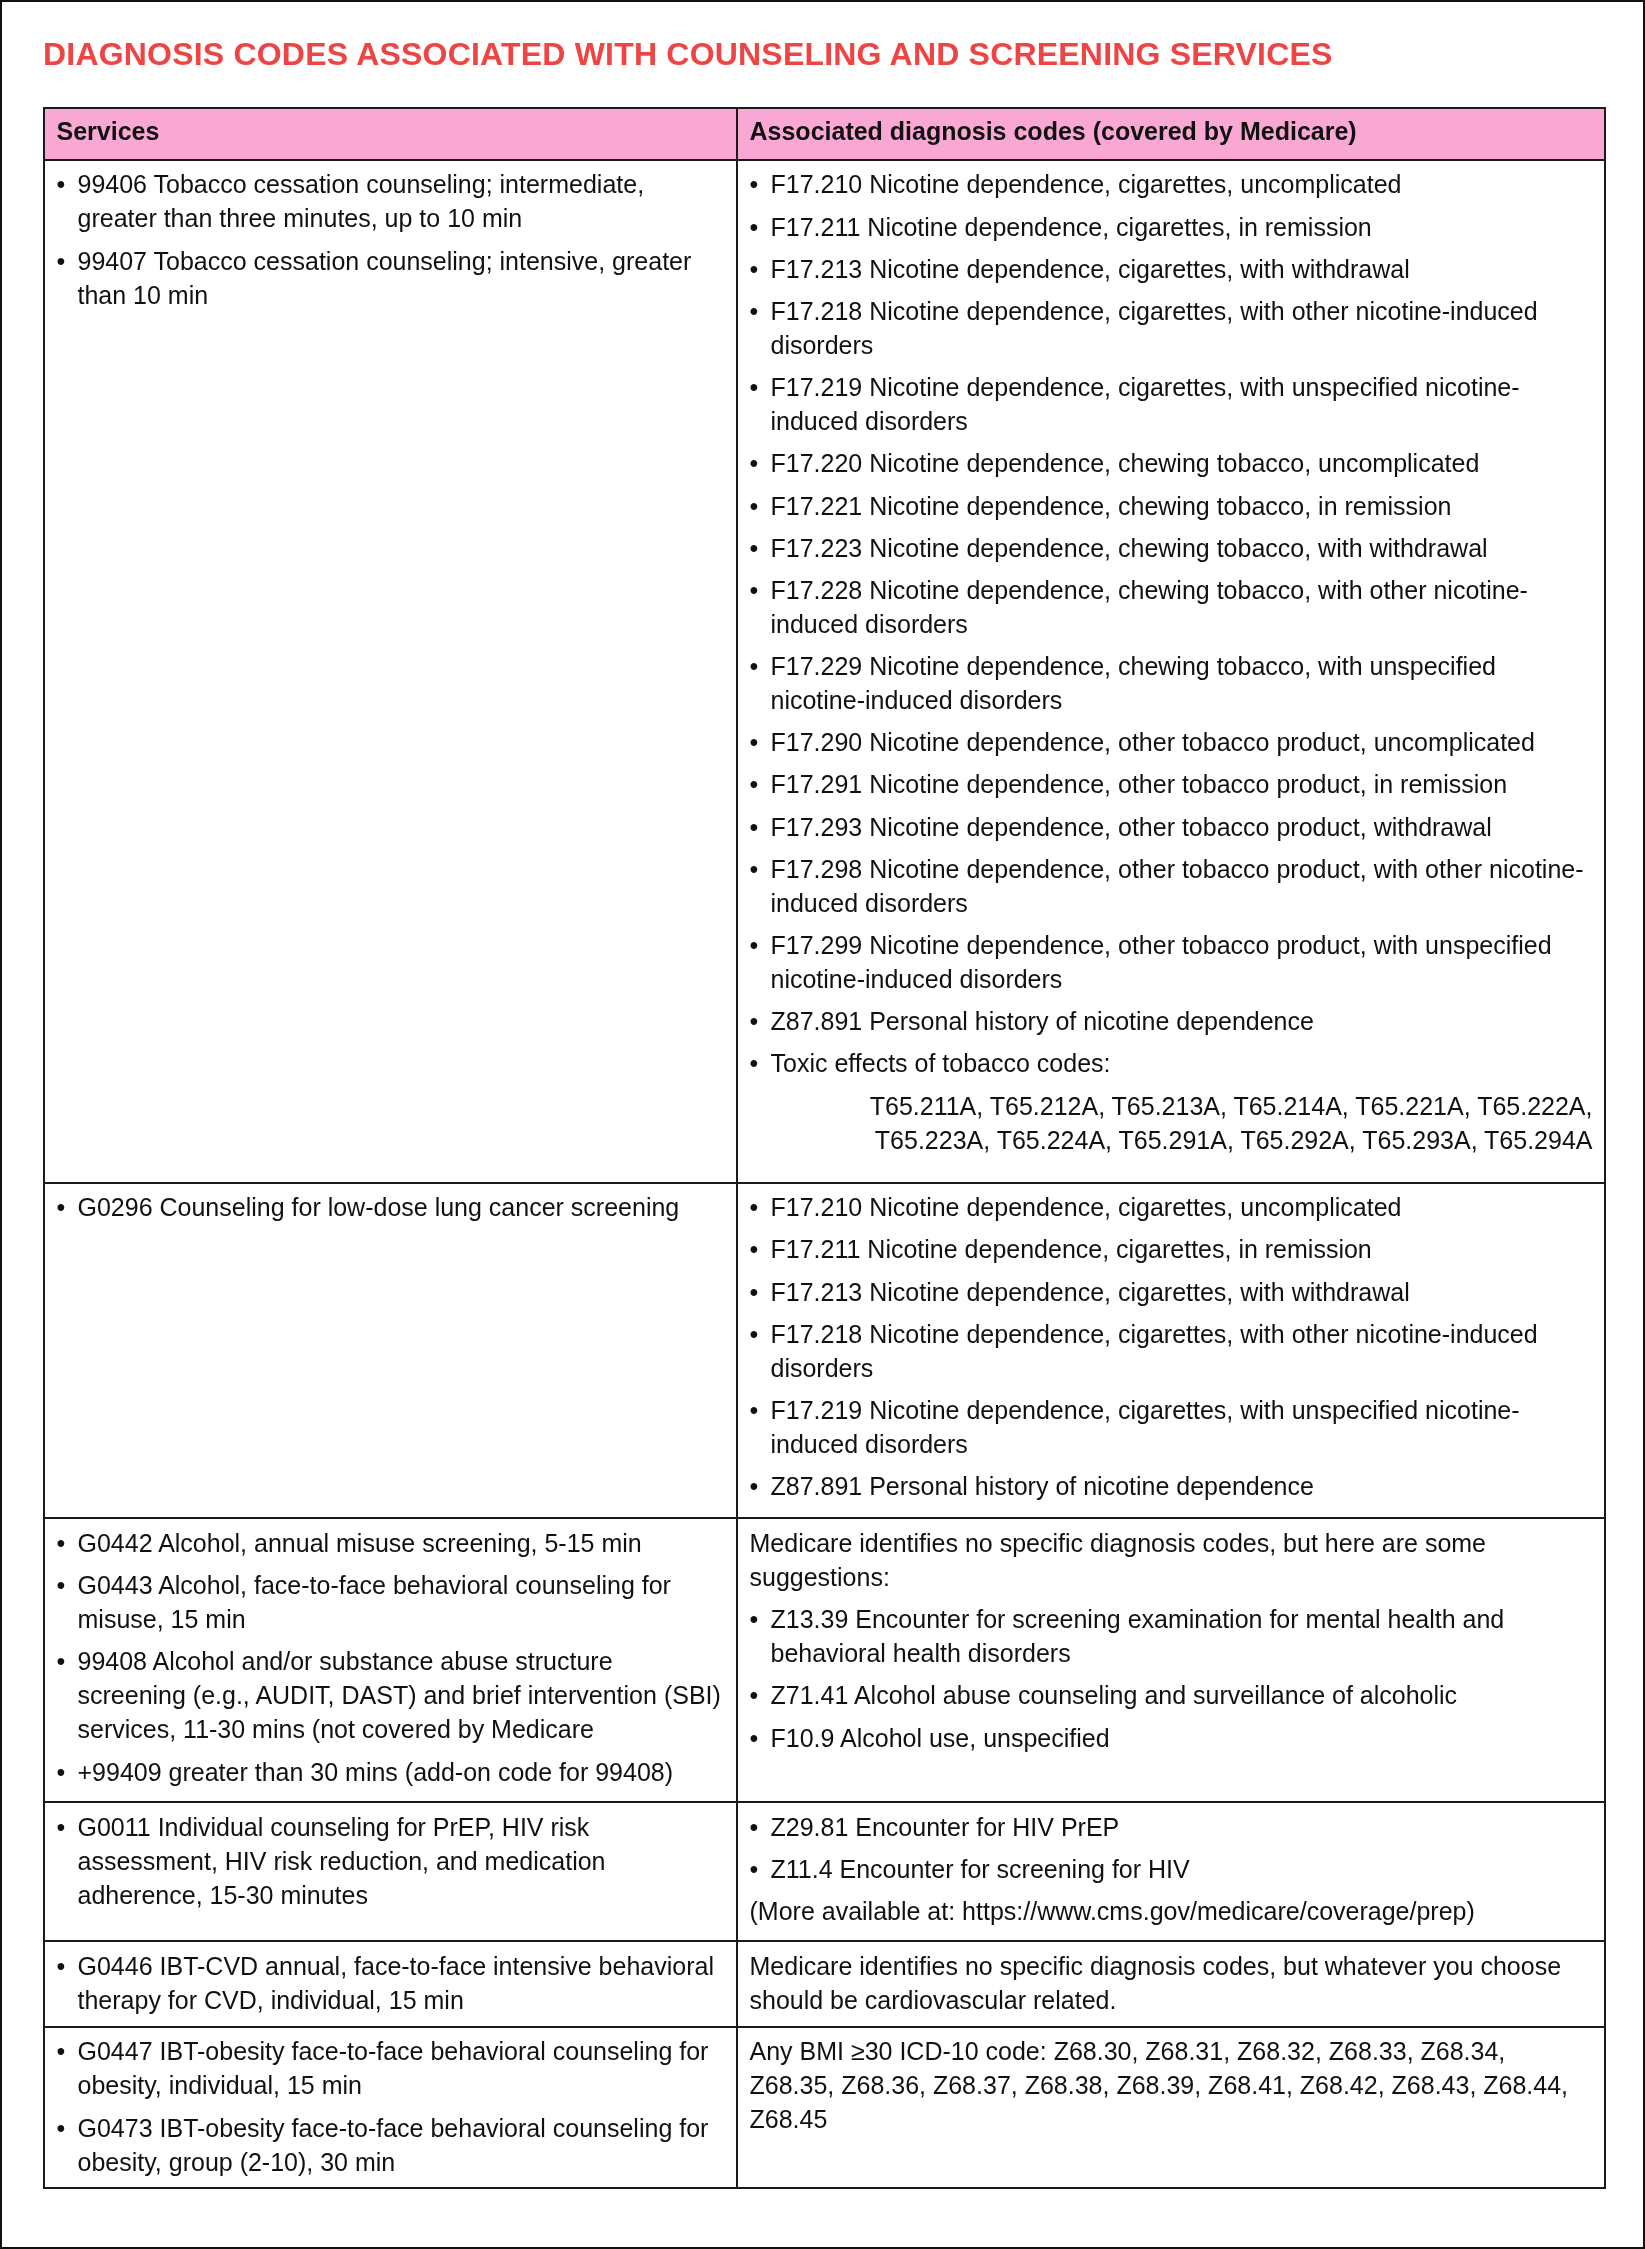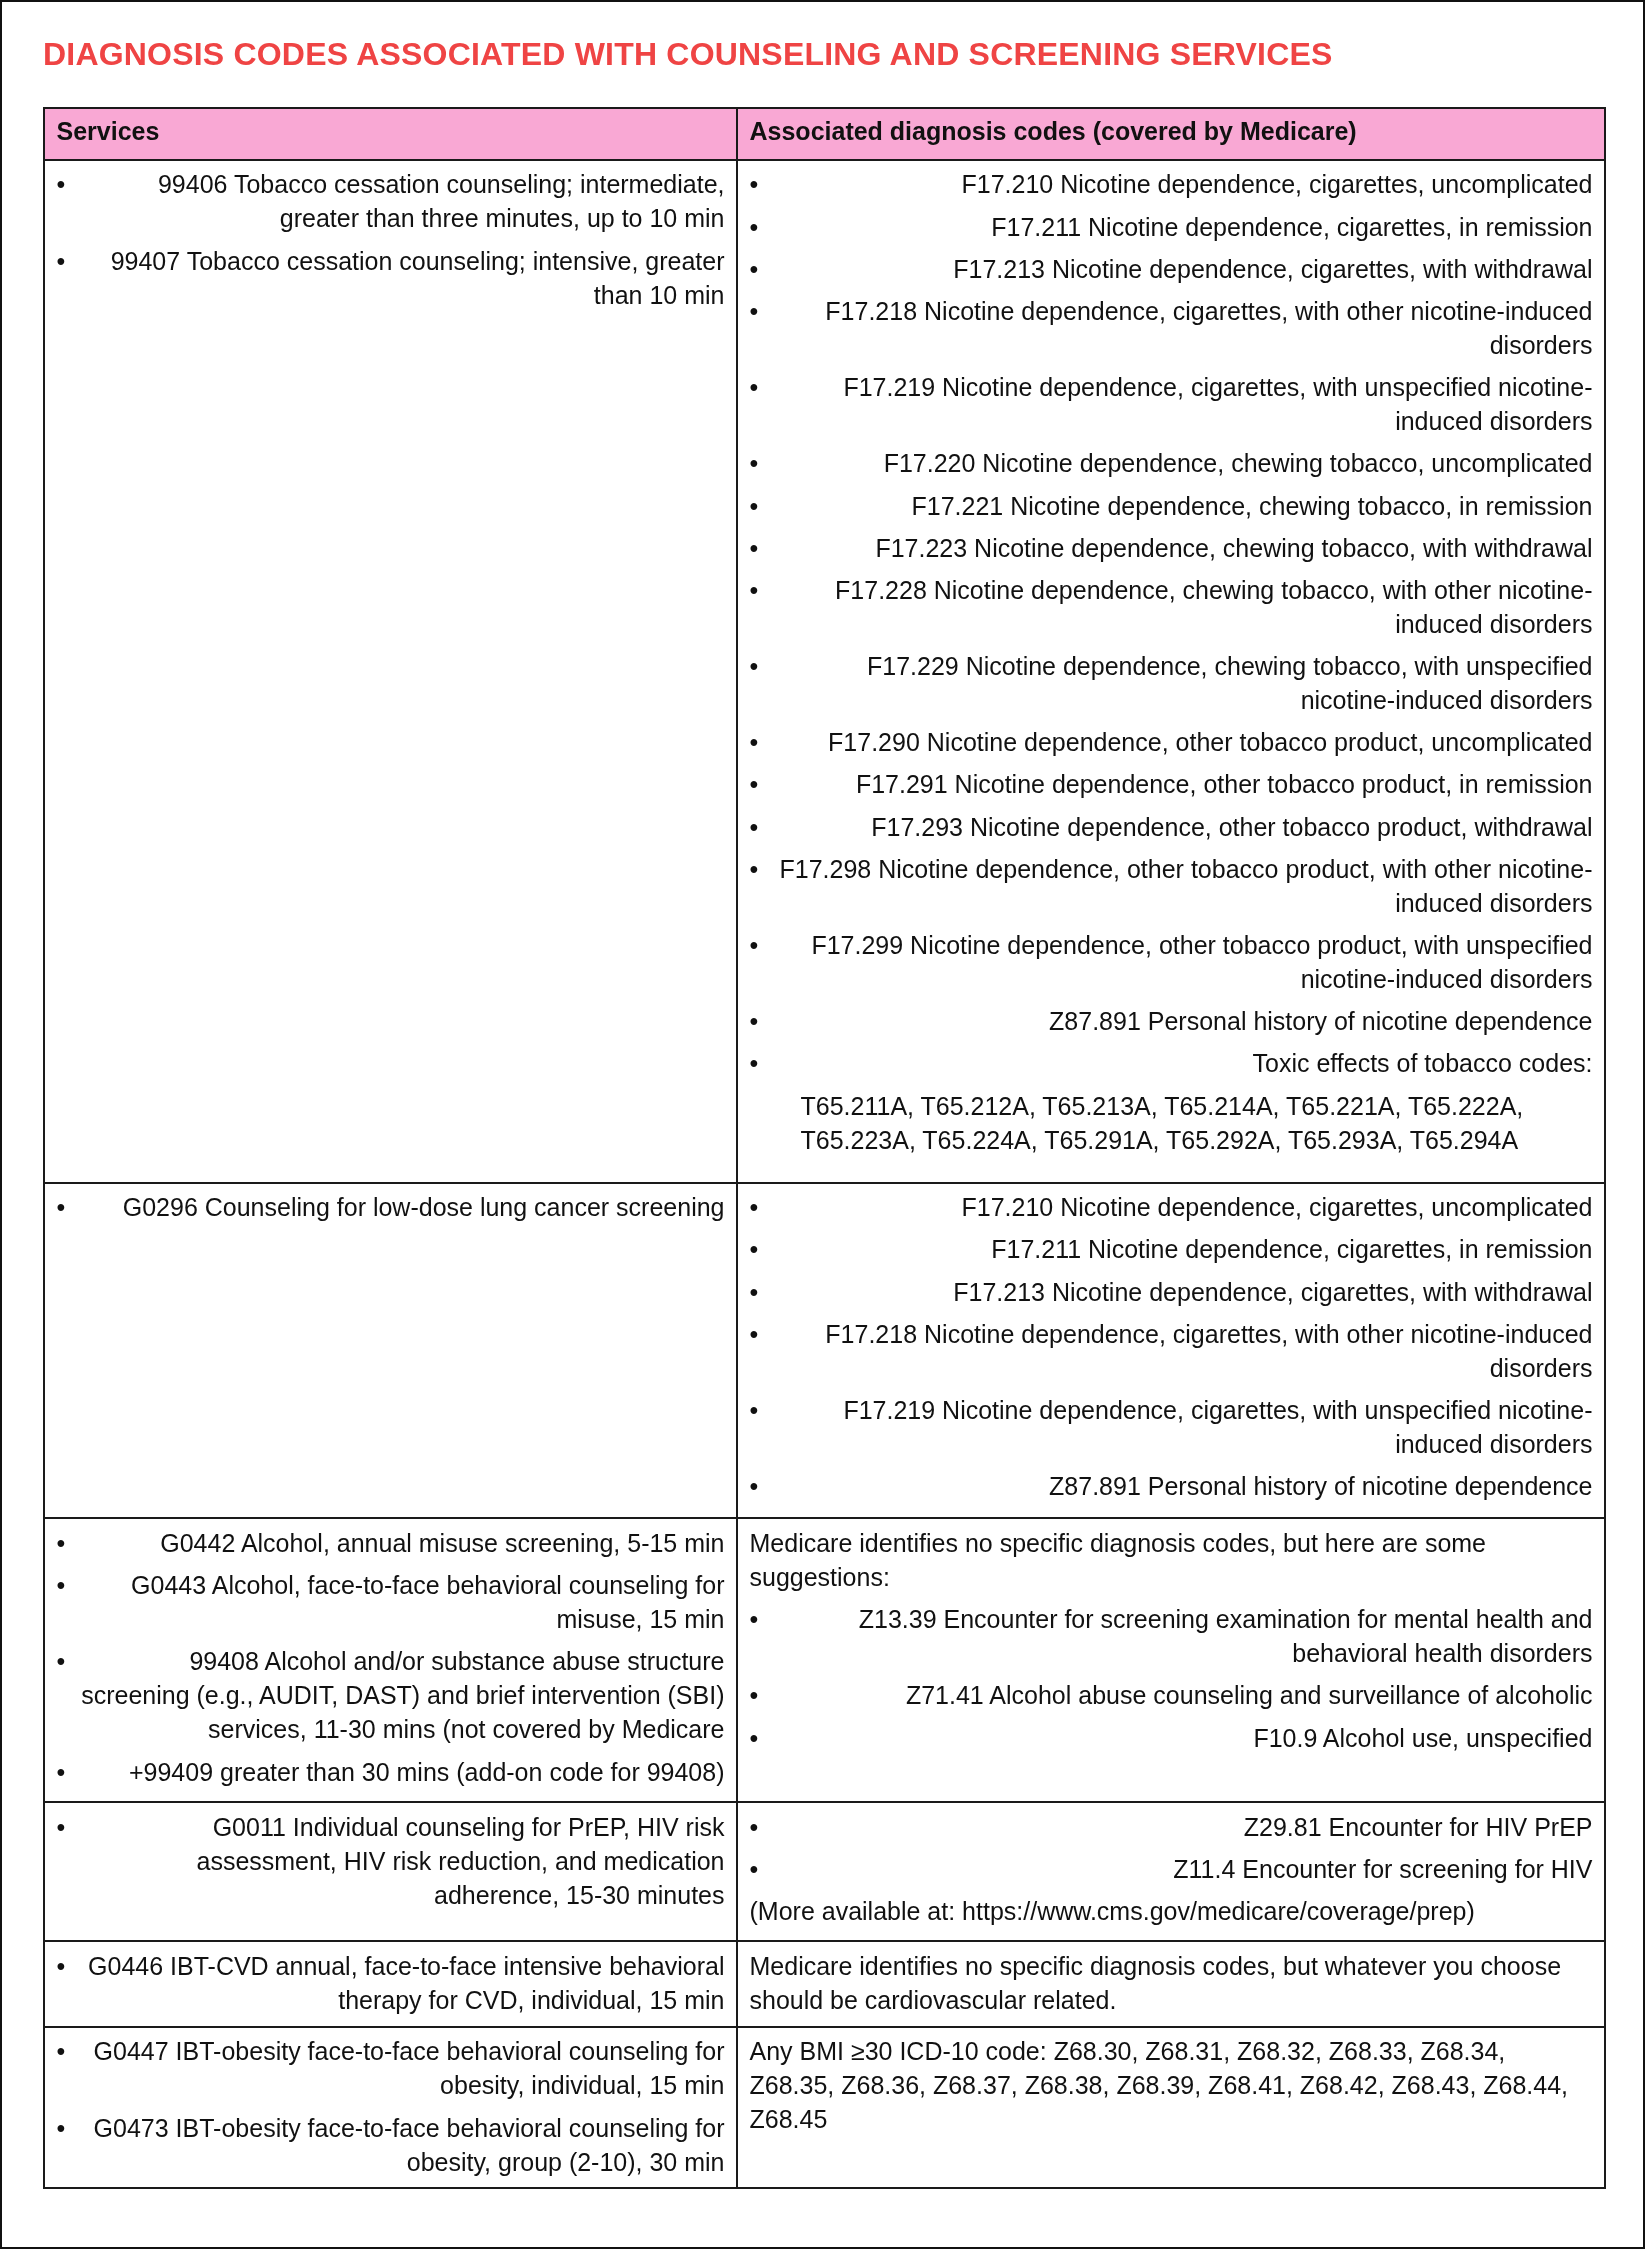--- a/index.html
+++ b/index.html
@@ -12,25 +12,25 @@
            white-space: nowrap; }
   table.codes { position: absolute; left: 43px; top: 107px; width: 1560px;
                 border-collapse: collapse; table-layout: fixed; }
   table.codes col.c1 { width: 693px; }
   table.codes col.c2 { width: 868px; }
   table.codes th, table.codes td { border: 2px solid #1a1a1a; vertical-align: top;
                 text-align: left; font-size: 25px; line-height: 34px; padding: 0 11.5px; }
   table.codes thead th { background: #f9a8d4; font-weight: bold; height: 45px;
                 padding-top: 4.9px; padding-bottom: 0; vertical-align: top; }
   table.codes thead tr { border-top: 2.5px solid #111; border-bottom: 2.9px solid #111; }
-  ul.blist { list-style: none; margin: 0; padding: 0; text-align: right; }
+  ul.blist { list-style: none; margin: 0; padding: 0; }
   ul.blist li { position: relative; padding-left: 21px; margin: 0 0 8.2px 0; }
   ul.blist li::before { content: "\2022"; position: absolute; left: 0; top: 0; }
   .cell-pad { padding-top: 6.5px !important; padding-bottom: 3.3px !important; }
-  .indent-codes { padding-left: 43px; margin: 8px; }
+  .indent-codes { padding-left: 43px; margin: 0; text-align: right; }
   .plain { margin: 0 0 8.2px 0; }
   .row1 td { height: 1011px; }
   .row2 td { height: 324px; }
   .row3 td { height: 272px; }
   .row4 td { height: 38px; }
   .row5 td { height: 127px; }
   .row6 td { height: 74px; }
   .row7 td { height: 149px; }
   .tight { margin-bottom: 0 !important; }
 </style>

